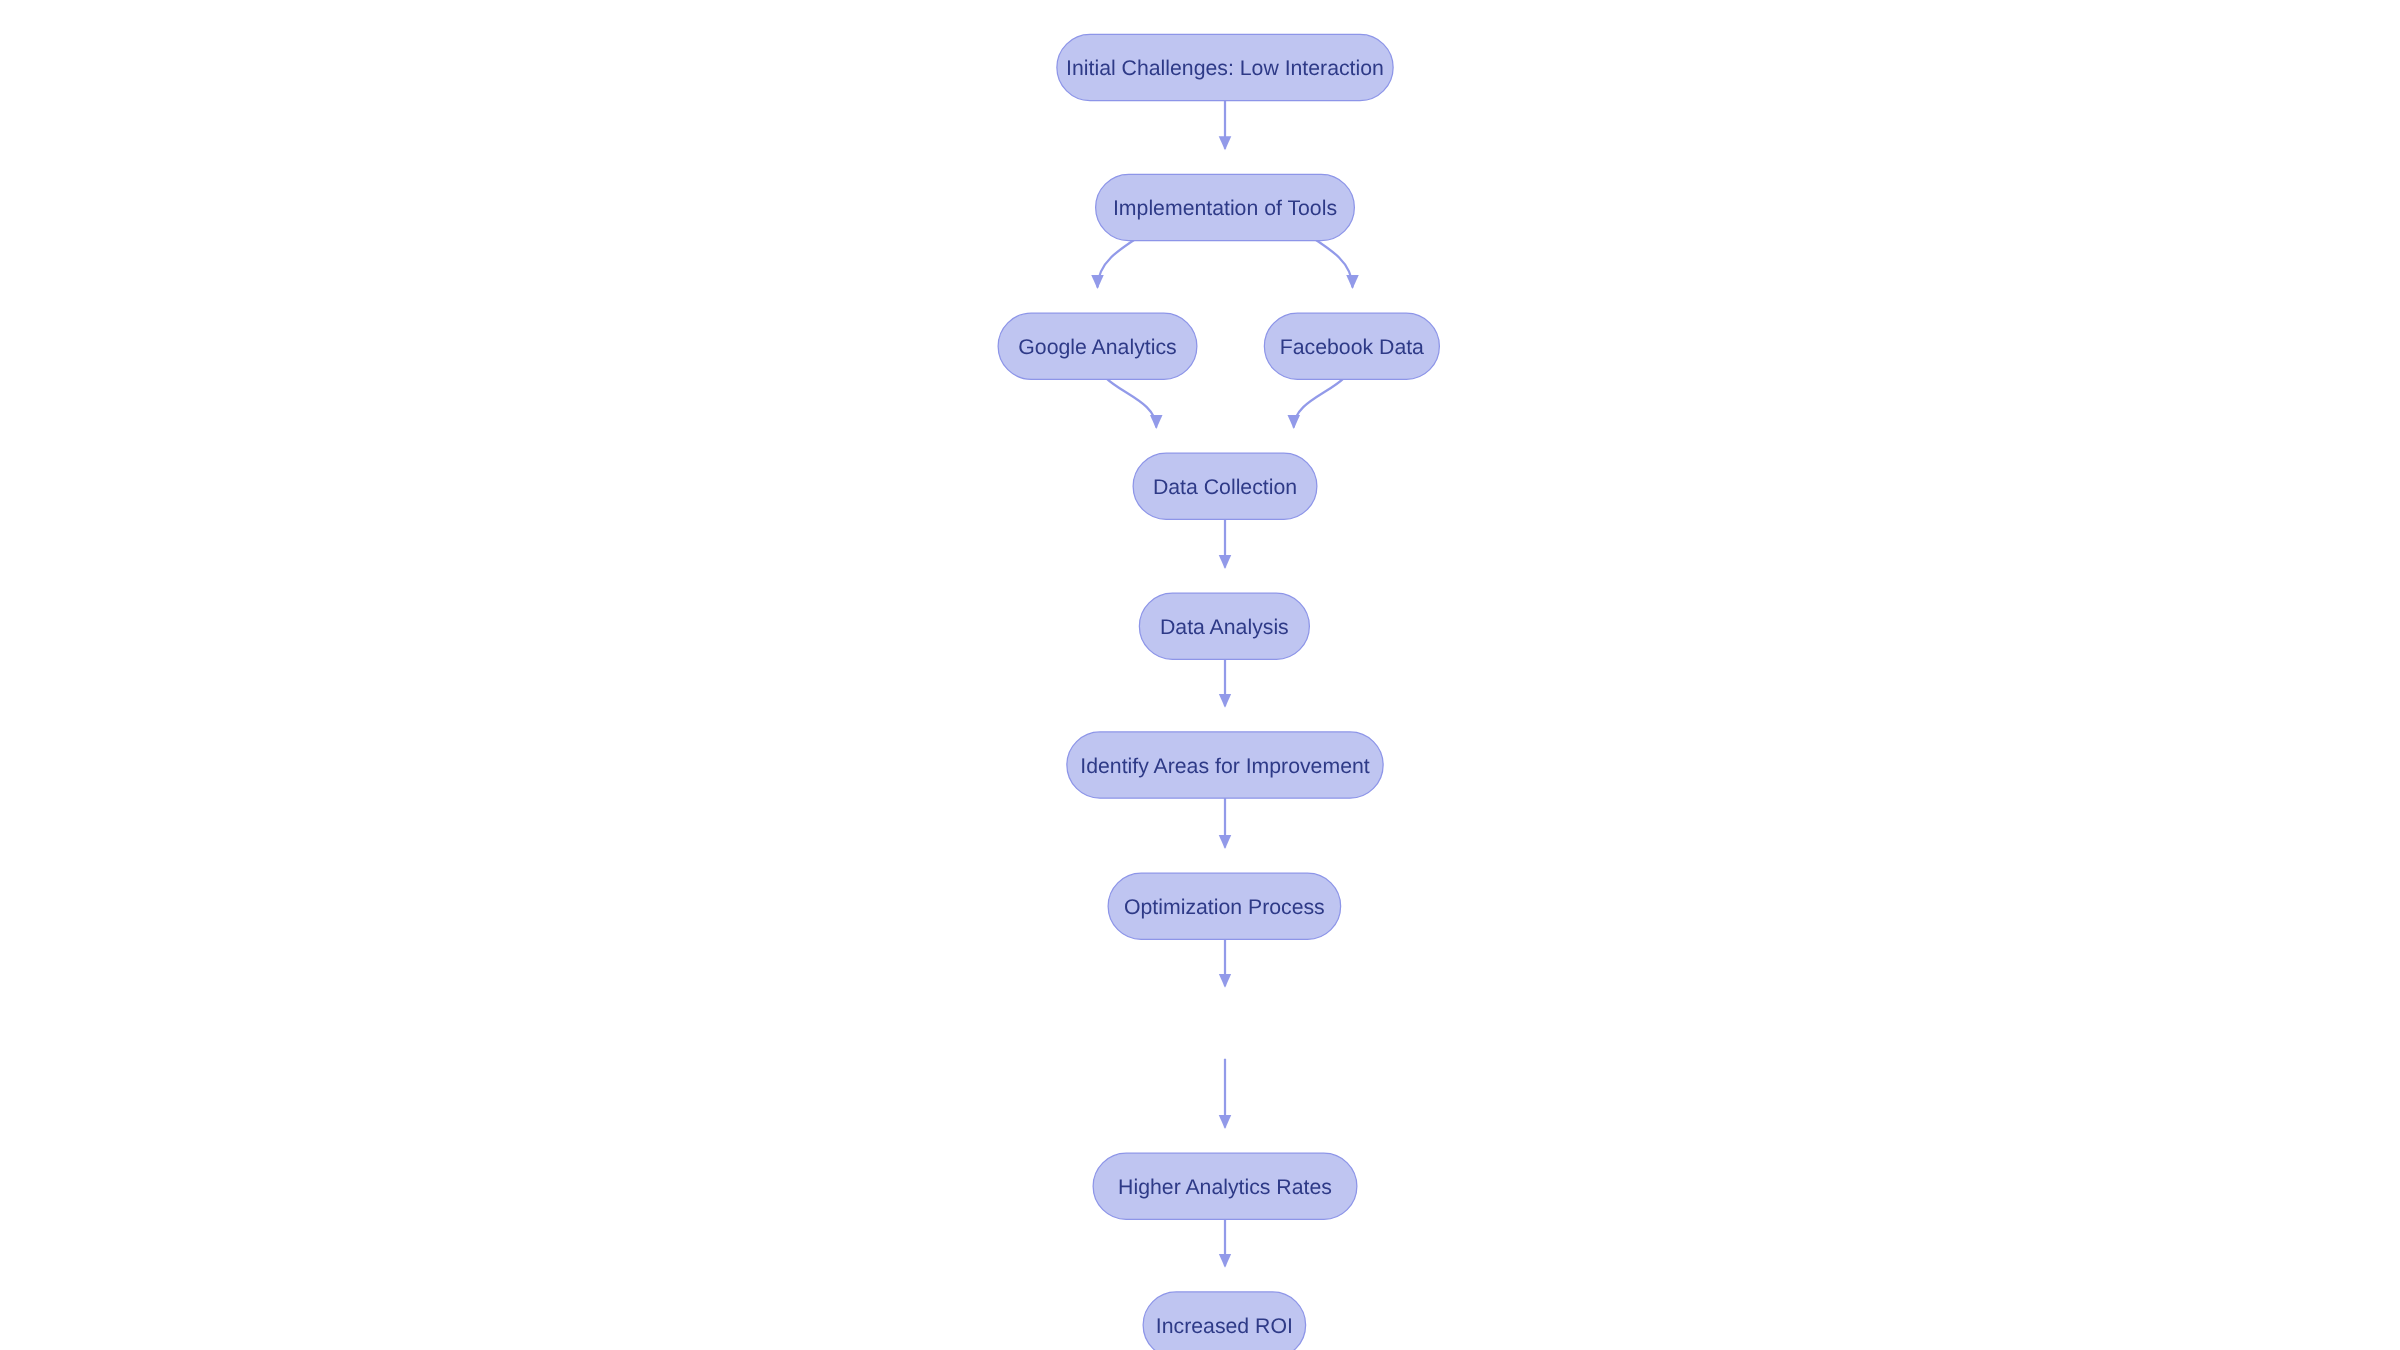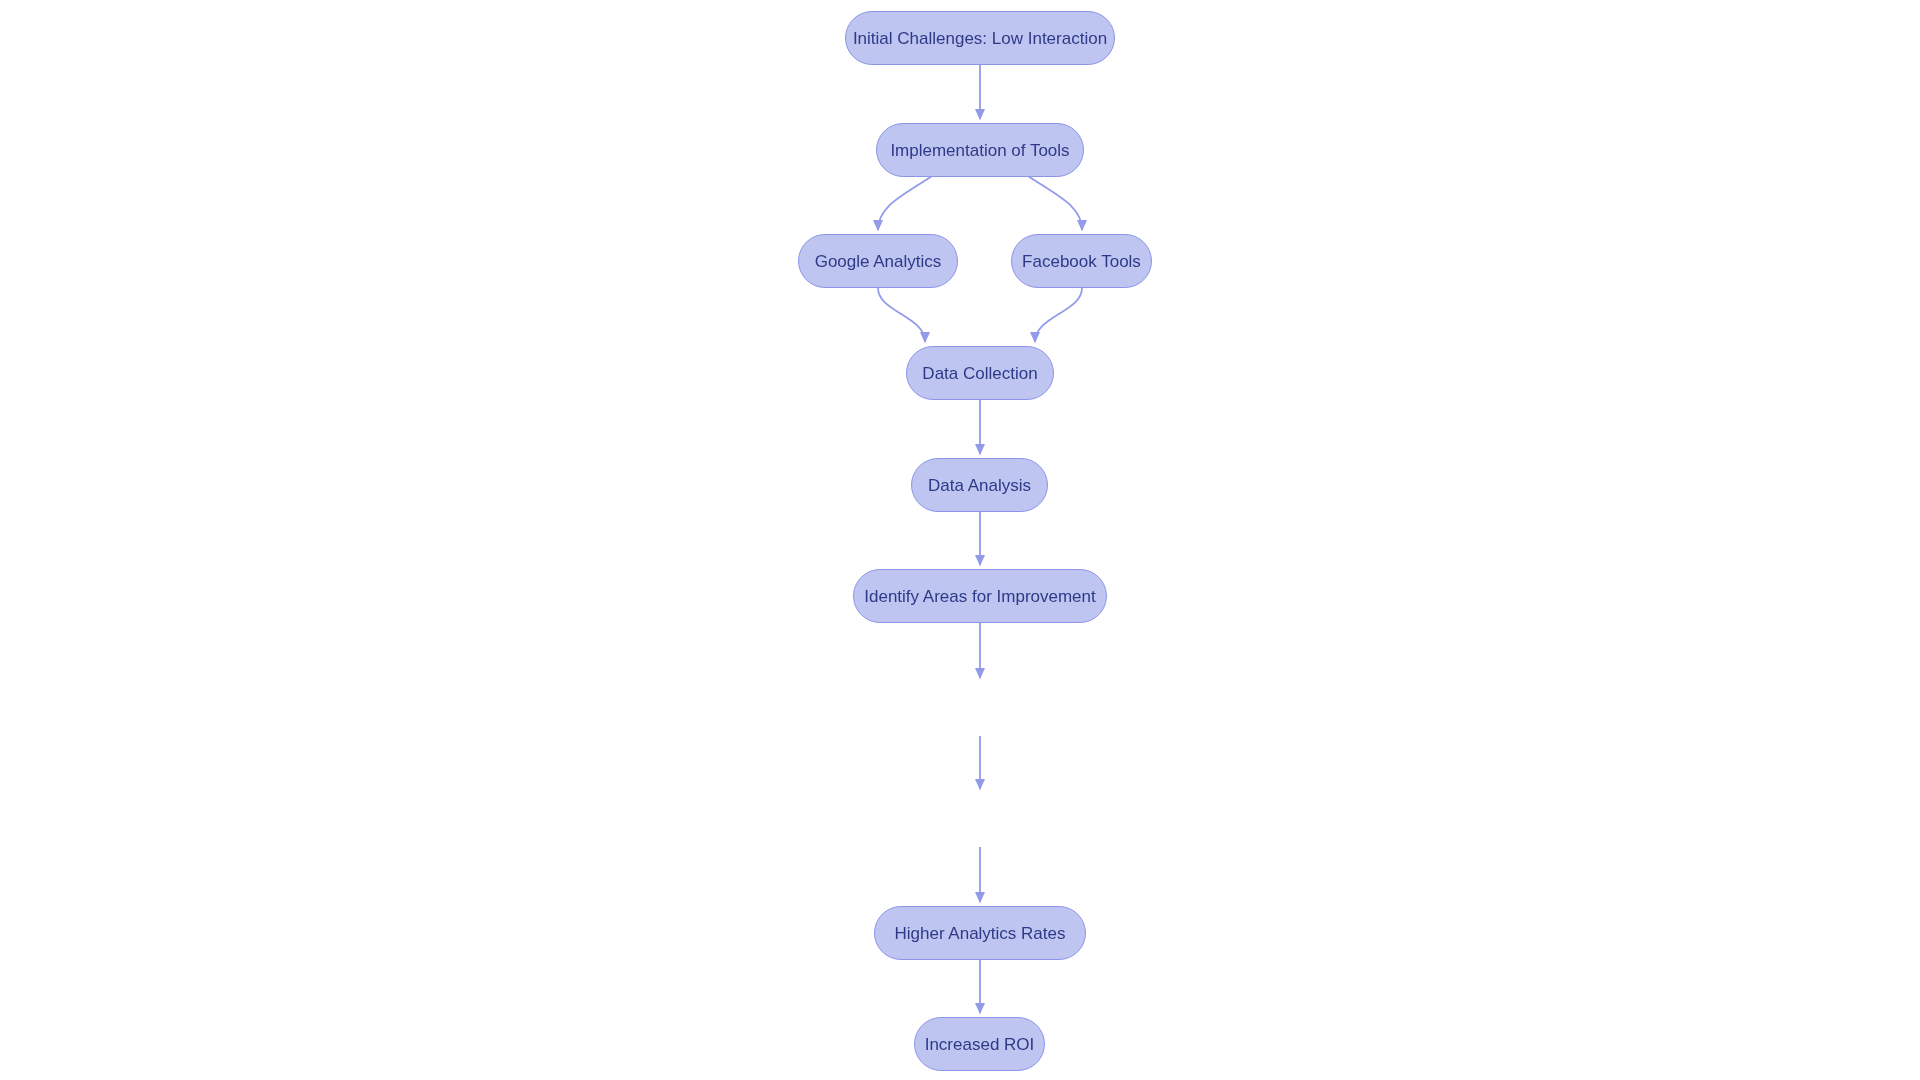--- a/index.html
+++ b/index.html
@@ -47,20 +47,21 @@
     background: var(--node-fill);
     border: 1.5px solid var(--node-border);
     color: var(--node-text);
     display: flex;
     align-items: center;
     justify-content: center;
     font-size: 17px;
     line-height: 1;
     white-space: nowrap;
     text-align: left;
+    margin-top: 16px;
   }
 </style>
 </head>
 <body>
 
 <div class="canvas">
 
   <svg class="edges-layer" viewBox="0 0 1920 1080" xmlns="http://www.w3.org/2000/svg">
     <defs>
       <marker id="arrow" viewBox="0 0 10 10" refX="8" refY="5" markerWidth="7" markerHeight="7" orient="auto-start-reverse">
@@ -90,27 +91,28 @@
 
     <path class="edge" marker-end="url(#arrow)" d="M 980 960 L 980 1013"></path>
   </svg>
 
   <div class="node" style="left:845px; top:11px;  width:270px;">Initial Challenges: Low Interaction</div>
 
   <div class="node" style="left:798px; top:234px; width:160px;">Google Analytics</div>
 
   <div class="node" style="left:876px; top:123px; width:208px;">Implementation of Tools</div>
 
-  <div class="node" style="left:1011px; top:234px; width:141px;">Facebook Tools</div>
+  <div class="node" style="left:1011px; top:234px; width:141px;">Facebook Data</div>
 
   <div class="node" style="left:906px; top:346px; width:148px;">Data Collection</div>
 
   <div class="node" style="left:911px; top:458px; width:137px;">Data Analysis</div>
 
   <div class="node" style="left:853px; top:569px; width:254px;">Identify Areas for Improvement</div>
 
+  <div class="node" style="left:886px; top:682px; width:187px;">Optimization Process</div>
 
 
   <div class="node" style="left:874px; top:906px; width:212px;">Higher Analytics Rates</div>
 
   <div class="node" style="left:914px; top:1017px; width:131px;">Increased ROI</div>
 
 </div>
 
 </body></html>

